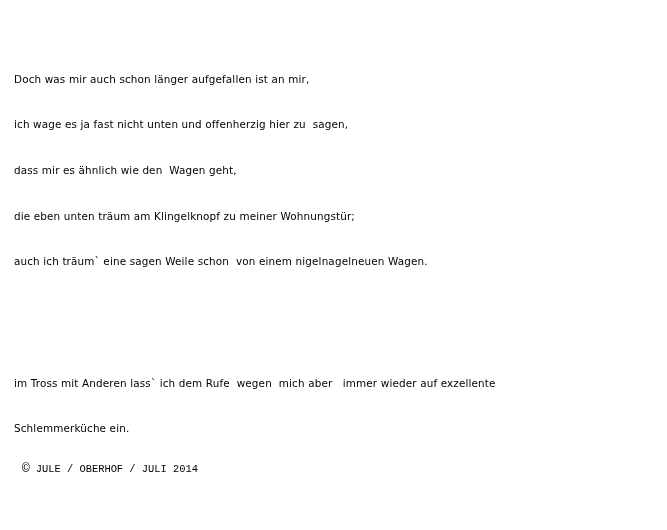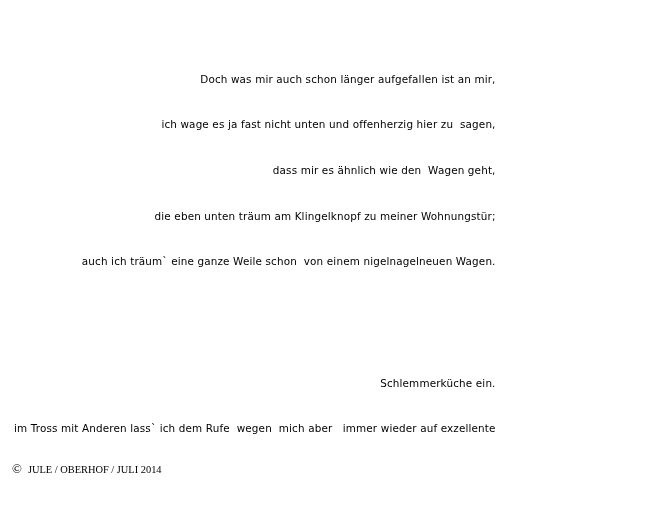--- a/index.html
+++ b/index.html
@@ -5,42 +5,42 @@
     html, body { margin: 0; padding: 0; background: #ffffff; }
     body { width: 667px; height: 530px; overflow: hidden; position: relative; }
     .poem {
       position: absolute; left: 14px; top: 11px;
       font-family: "DejaVu Sans", sans-serif;
       font-size: 10.4px; line-height: 15.2px; color: #000000;
       letter-spacing: 0.15px;
       white-space: pre;
     }
     .stanza { margin-bottom: 15.2px; }
-    .line { display: block; height: 15.2px; text-align: right; }
+    .line { display: block; height: 15.2px; }
     .footer {
-      position: absolute; left: 12px; top: 461px;
-      font-family: Liberation Serif, serif; font-size: 10.4px; color: #000;
+      position: absolute; left: 22px; top: 461px;
+      font-family: Liberation Mono, monospace; font-size: 10.4px; color: #000;
       white-space: pre;
     }
     .copy { font-size: 13px; margin-right: 6px; }
   </style>
 </head>
 <body>
 
 <div class="poem">
   <div class="stanza">
     <span class="line">Doch was mir auch schon länger aufgefallen ist an mir,</span>
     <span class="line">ich wage es ja fast nicht unten und offenherzig hier zu  sagen,</span>
     <span class="line">dass mir es ähnlich wie den  Wagen geht,</span>
     <span class="line">die eben unten träum am Klingelknopf zu meiner Wohnungstür;</span>
-    <span class="line">auch ich träum` eine ganze Weile schon  von einem nigelnagelneuen Wagen.</span>
+    <span class="line">auch ich träum` eine sagen Weile schon  von einem nigelnagelneuen Wagen.</span>
   </div>
   <div class="stanza">
+    <span class="line">im Tross mit Anderen lass` ich dem Rufe  wegen  mich aber   immer wieder auf exzellente</span>
     <span class="line">Schlemmerküche ein.</span>
-    <span class="line">im Tross mit Anderen lass` ich dem Rufe  wegen  mich aber   immer wieder auf exzellente</span>
     
     
     
   </div>
   
   
   
 </div>
 
 <div class="footer"><span class="copy">©</span><span>JULE / OBERHOF / JULI 2014</span></div>

